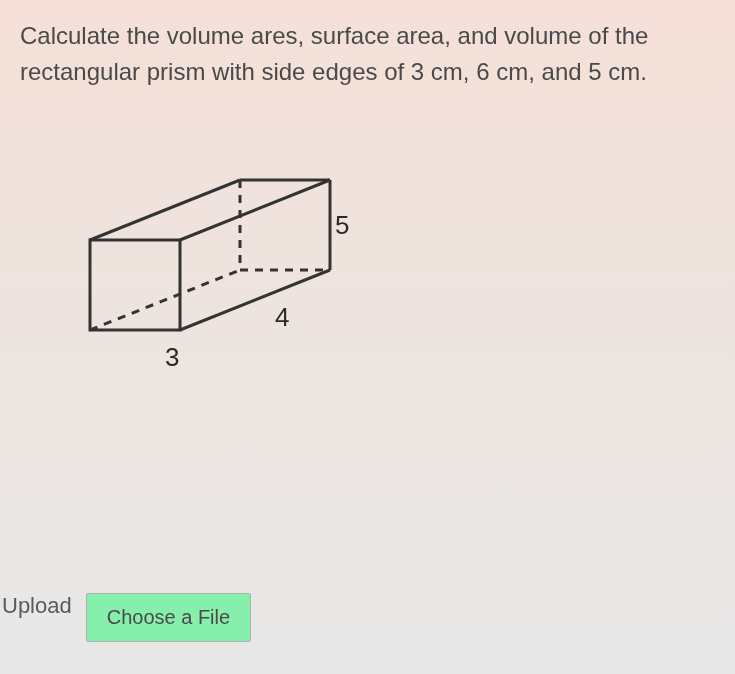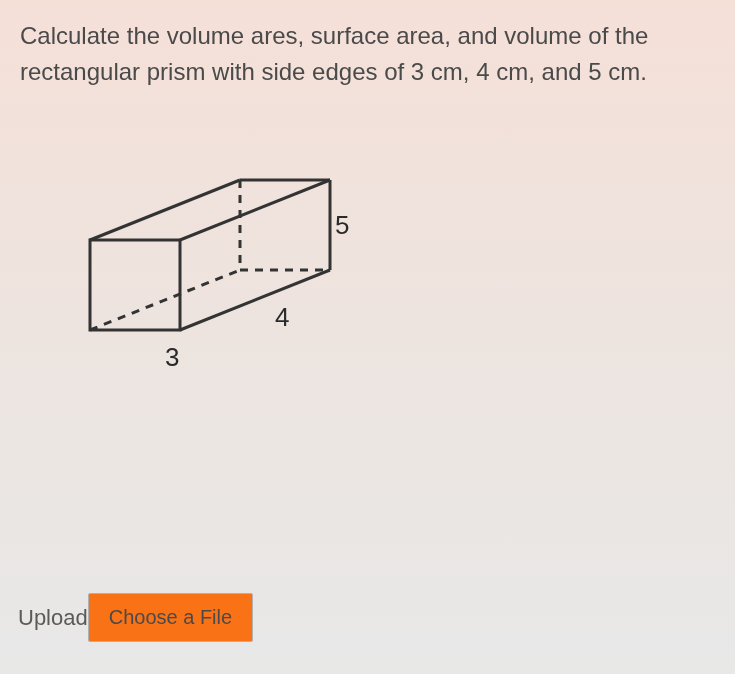--- a/index.html
+++ b/index.html
@@ -47,45 +47,45 @@
       top: 132px;
       left: 195px;
     }
     .label-3 {
       top: 172px;
       left: 85px;
     }
     .upload-row {
       position: absolute;
       bottom: 32px;
-      left: 18px;
+      left: 2px;
       display: flex;
-      align-items: center;
+      gap: 14px;
     }
     .upload-label {
       font-size: 22px;
       color: #5a5a5a;
     }
     .choose-file-btn {
       border: 1px solid #b0b0b0;
-      background: #f97316;
+      background: #86efac;
       padding: 12px 20px;
       font-size: 20px;
       color: #4a4a4a;
       cursor: pointer;
       font-family: Arial, Helvetica, sans-serif;
       border-radius: 2px;
     }
   </style>
 </head>
 <body>
 
 <div class="question-text">
   <span>Calculate the volume ares, surface area, and volume of the</span><br>
-  <span>rectangular prism with side edges of 3 cm, 4 cm, and 5 cm.</span>
+  <span>rectangular prism with side edges of 3 cm, 6 cm, and 5 cm.</span>
 </div>
 
 <div class="diagram-container">
   <svg class="prism-svg" viewBox="0 0 280 180">
 
     <rect x="10" y="70" width="90" height="90" fill="none" stroke="#333" stroke-width="3"></rect>
 
     <line x1="10" y1="70" x2="160" y2="10" stroke="#333" stroke-width="3"></line>
     <line x1="100" y1="70" x2="250" y2="10" stroke="#333" stroke-width="3"></line>
     <line x1="160" y1="10" x2="250" y2="10" stroke="#333" stroke-width="3"></line>

